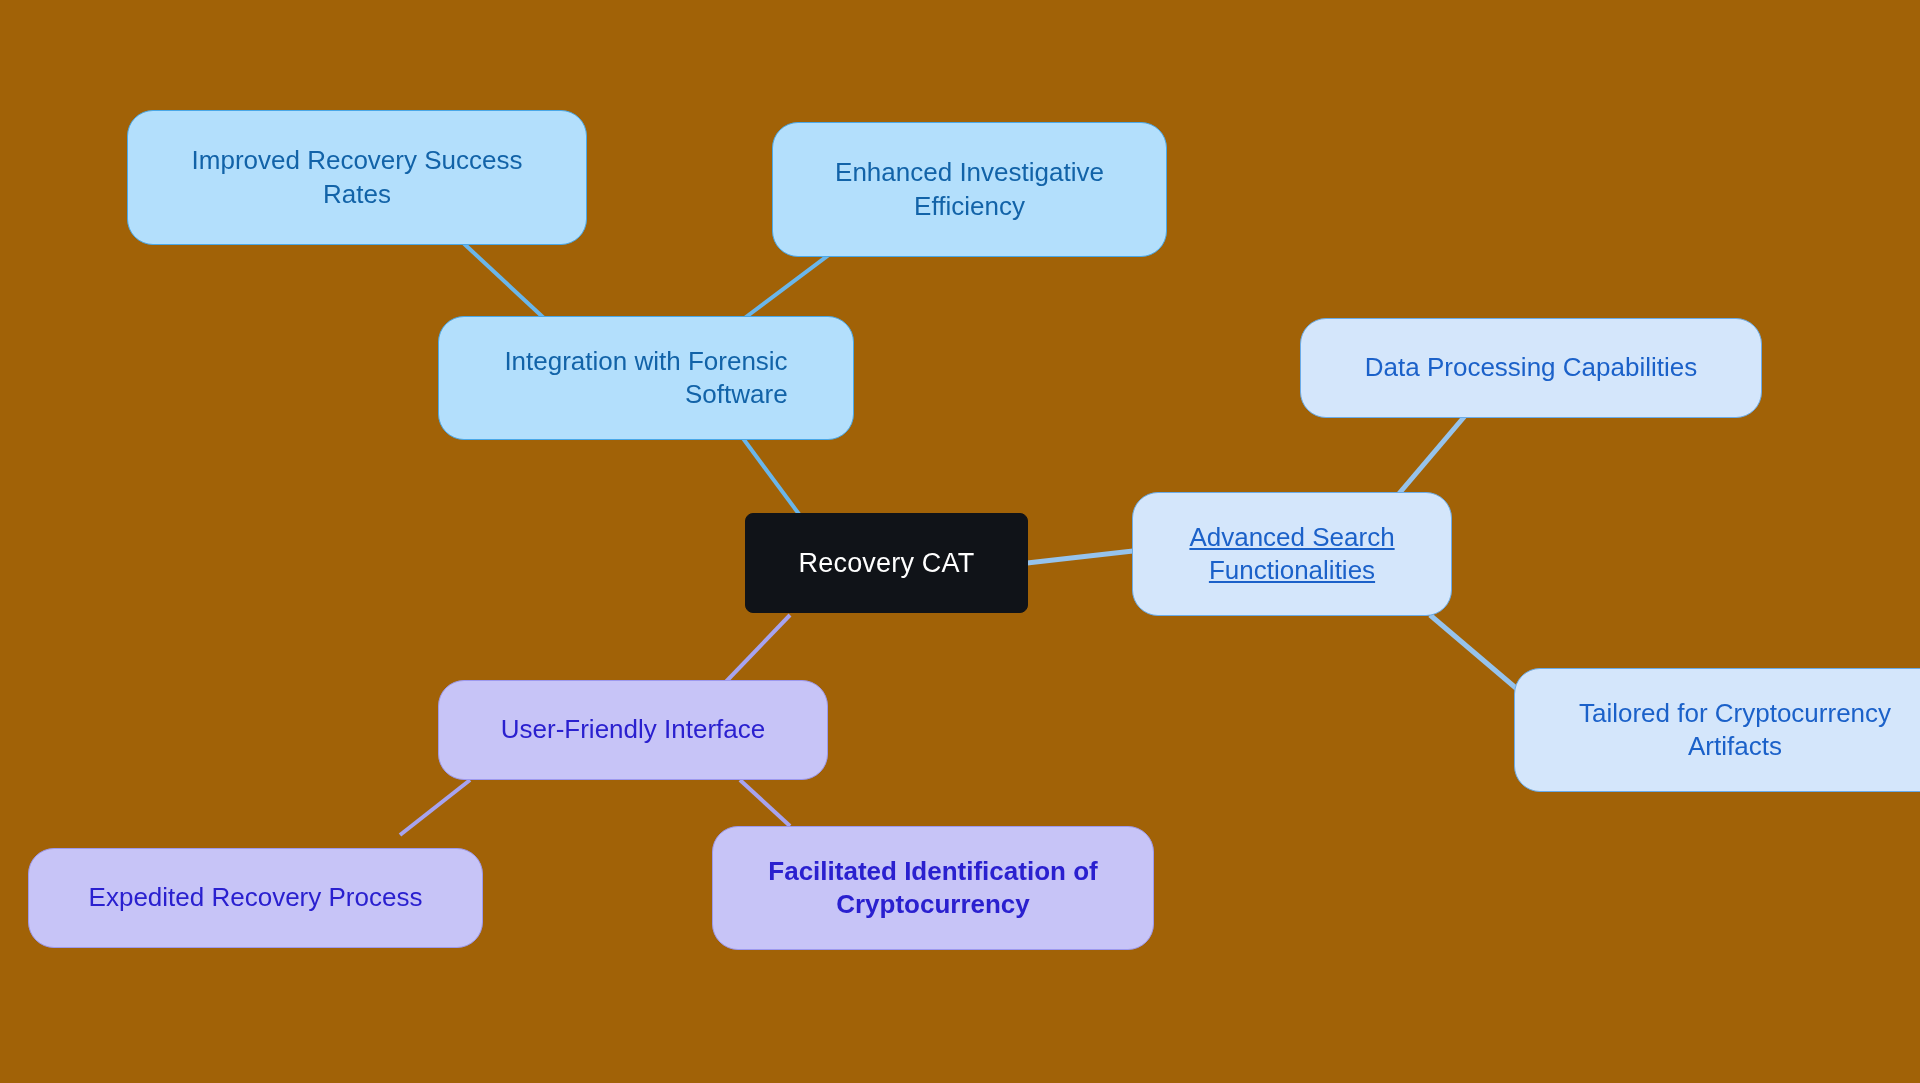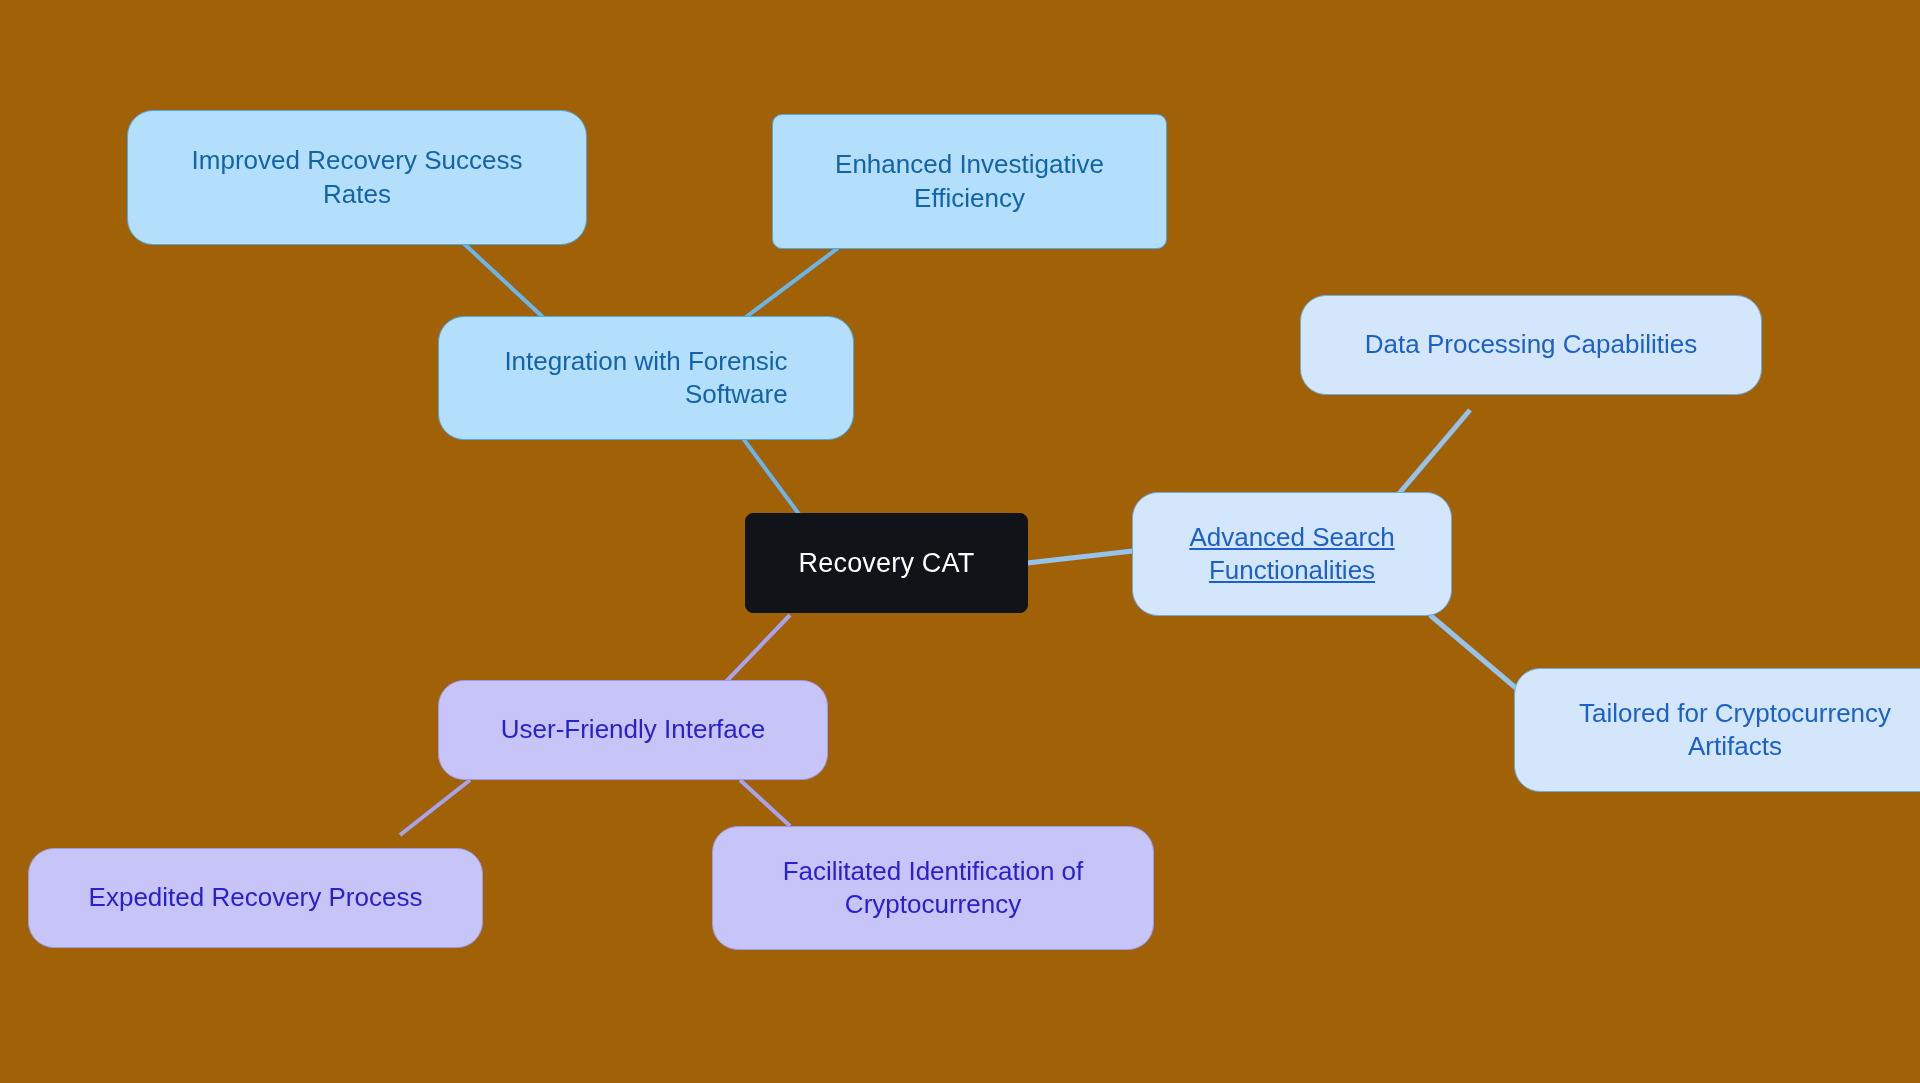--- a/index.html
+++ b/index.html
@@ -90,31 +90,31 @@
     <line x1="470" y1="780" x2="400" y2="835" stroke="#a7a3ef" stroke-width="4"></line>
 
     <line x1="740" y1="780" x2="790" y2="826" stroke="#a7a3ef" stroke-width="4"></line>
   </svg>
 
   <div class="node node-blue" style="left:127px; top:110px; width:460px; height:135px;">
     <span>Improved Recovery Success
 Rates</span>
   </div>
 
-  <div class="node node-blue" style="left:772px; top:114px; width:395px; height:135px;border-radius:10px;">
+  <div class="node node-blue" style="left:772px; top:122px; width:395px; height:135px;">
     <span>Enhanced Investigative
 Efficiency</span>
   </div>
 
   <div class="node node-blue" style="left:438px; top:316px; width:416px; height:124px;text-align:right;">
     <span>Integration with Forensic
 Software</span>
   </div>
 
-  <div class="node node-lightblue" style="left:1300px; top:295px; width:462px; height:100px;">
+  <div class="node node-lightblue" style="left:1300px; top:318px; width:462px; height:100px;">
     <span>Data Processing Capabilities</span>
   </div>
 
   <div class="node node-root" style="left:745px; top:513px; width:283px; height:100px;">
     <span>Recovery CAT</span>
   </div>
 
   <div class="node node-lightblue" style="left:1132px; top:492px; width:320px; height:124px;text-decoration:underline;">
     <span>Advanced Search
 Functionalities</span>
@@ -126,18 +126,18 @@
   </div>
 
   <div class="node node-purple" style="left:438px; top:680px; width:390px; height:100px;">
     <span>User-Friendly Interface</span>
   </div>
 
   <div class="node node-purple" style="left:28px; top:820px; width:455px; height:100px;margin-top:28px;">
     <span>Expedited Recovery Process</span>
   </div>
 
-  <div class="node node-purple" style="left:712px; top:826px; width:442px; height:124px;">
+  <div class="node node-purple" style="left:712px; top:826px; width:442px; height:124px;font-weight:bold;">
     <span>Facilitated Identification of
 Cryptocurrency</span>
   </div>
 
 </div>
 
 </body></html>

